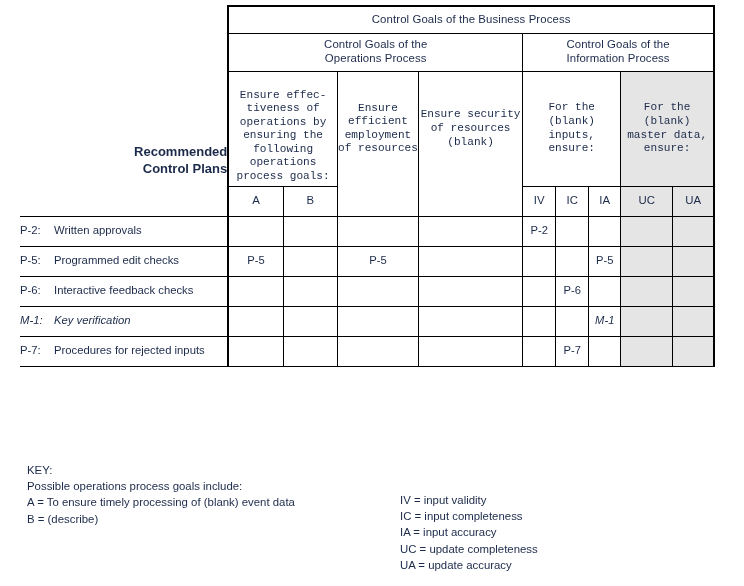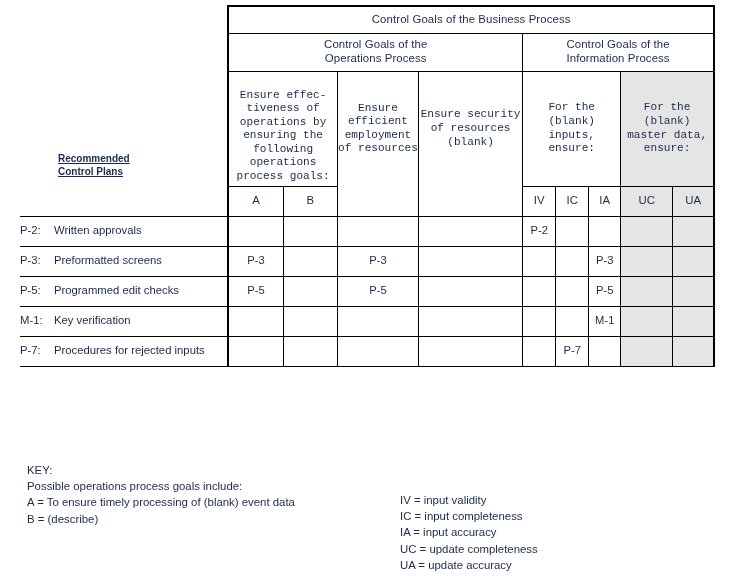--- a/index.html
+++ b/index.html
@@ -69,25 +69,24 @@
     text-align: center;
   }
   .stub {
     font-size: 11.3px;
     padding-left: 2px;
     white-space: nowrap;
   }
   .stub .code { display: inline-block; width: 34px; }
   .stubhead {
     font-weight: bold;
-    font-size: 10px;
-    text-align: left;
+    font-size: 13px;
+    text-align: right;
     padding-left: 38px;
     line-height: 1.3;
-    text-decoration: underline;
   }
   .cellval {
     text-align: center;
     font-size: 11.2px;
   }
 
   
   .keyblock {
     position: absolute;
     font-size: 11.4px;
@@ -196,44 +195,44 @@
           <td class="cellval hairB hairR"></td>
           <td class="cellval hairB hairR"></td>
           <td class="cellval hairB hairR"></td>
           <td class="cellval hairB hairR">P-2</td>
           <td class="cellval hairB hairR"></td>
           <td class="cellval hairB hairR"></td>
           <td class="cellval hairB hairR shade"></td>
           <td class="cellval hairB thickR shade"></td>
         </tr>
         <tr style="height: 30px;">
-          <td class="stub bb"><span class="code">P-3:</span><span>Preformatted screens</span></td>
-          <td class="cellval hairB thickL hairR">P-3</td>
-          <td class="cellval hairB hairR"></td>
-          <td class="cellval hairB hairR">P-3</td>
-          <td class="cellval hairB hairR"></td>
-          <td class="cellval hairB hairR"></td>
-          <td class="cellval hairB hairR"></td>
-          <td class="cellval hairB hairR">P-3</td>
-          <td class="cellval hairB hairR shade"></td>
-          <td class="cellval hairB thickR shade"></td>
-        </tr>
-        <tr style="height: 30px;">
           <td class="stub bb"><span class="code">P-5:</span><span>Programmed edit checks</span></td>
           <td class="cellval hairB thickL hairR">P-5</td>
           <td class="cellval hairB hairR"></td>
           <td class="cellval hairB hairR">P-5</td>
           <td class="cellval hairB hairR"></td>
           <td class="cellval hairB hairR"></td>
           <td class="cellval hairB hairR"></td>
           <td class="cellval hairB hairR">P-5</td>
           <td class="cellval hairB hairR shade"></td>
           <td class="cellval hairB thickR shade"></td>
         </tr>
         <tr style="height: 30px;">
+          <td class="stub bb"><span class="code">P-6:</span><span>Interactive feedback checks</span></td>
+          <td class="cellval hairB thickL hairR"></td>
+          <td class="cellval hairB hairR"></td>
+          <td class="cellval hairB hairR"></td>
+          <td class="cellval hairB hairR"></td>
+          <td class="cellval hairB hairR"></td>
+          <td class="cellval hairB hairR">P-6</td>
+          <td class="cellval hairB hairR"></td>
+          <td class="cellval hairB hairR shade"></td>
+          <td class="cellval hairB thickR shade"></td>
+        </tr>
+        <tr style="height: 30px; font-style: italic;">
           <td class="stub bb"><span class="code">M-1:</span><span>Key verification</span></td>
           <td class="cellval hairB thickL hairR"></td>
           <td class="cellval hairB hairR"></td>
           <td class="cellval hairB hairR"></td>
           <td class="cellval hairB hairR"></td>
           <td class="cellval hairB hairR"></td>
           <td class="cellval hairB hairR"></td>
           <td class="cellval hairB hairR">M-1</td>
           <td class="cellval hairB hairR shade"></td>
           <td class="cellval hairB thickR shade"></td>

